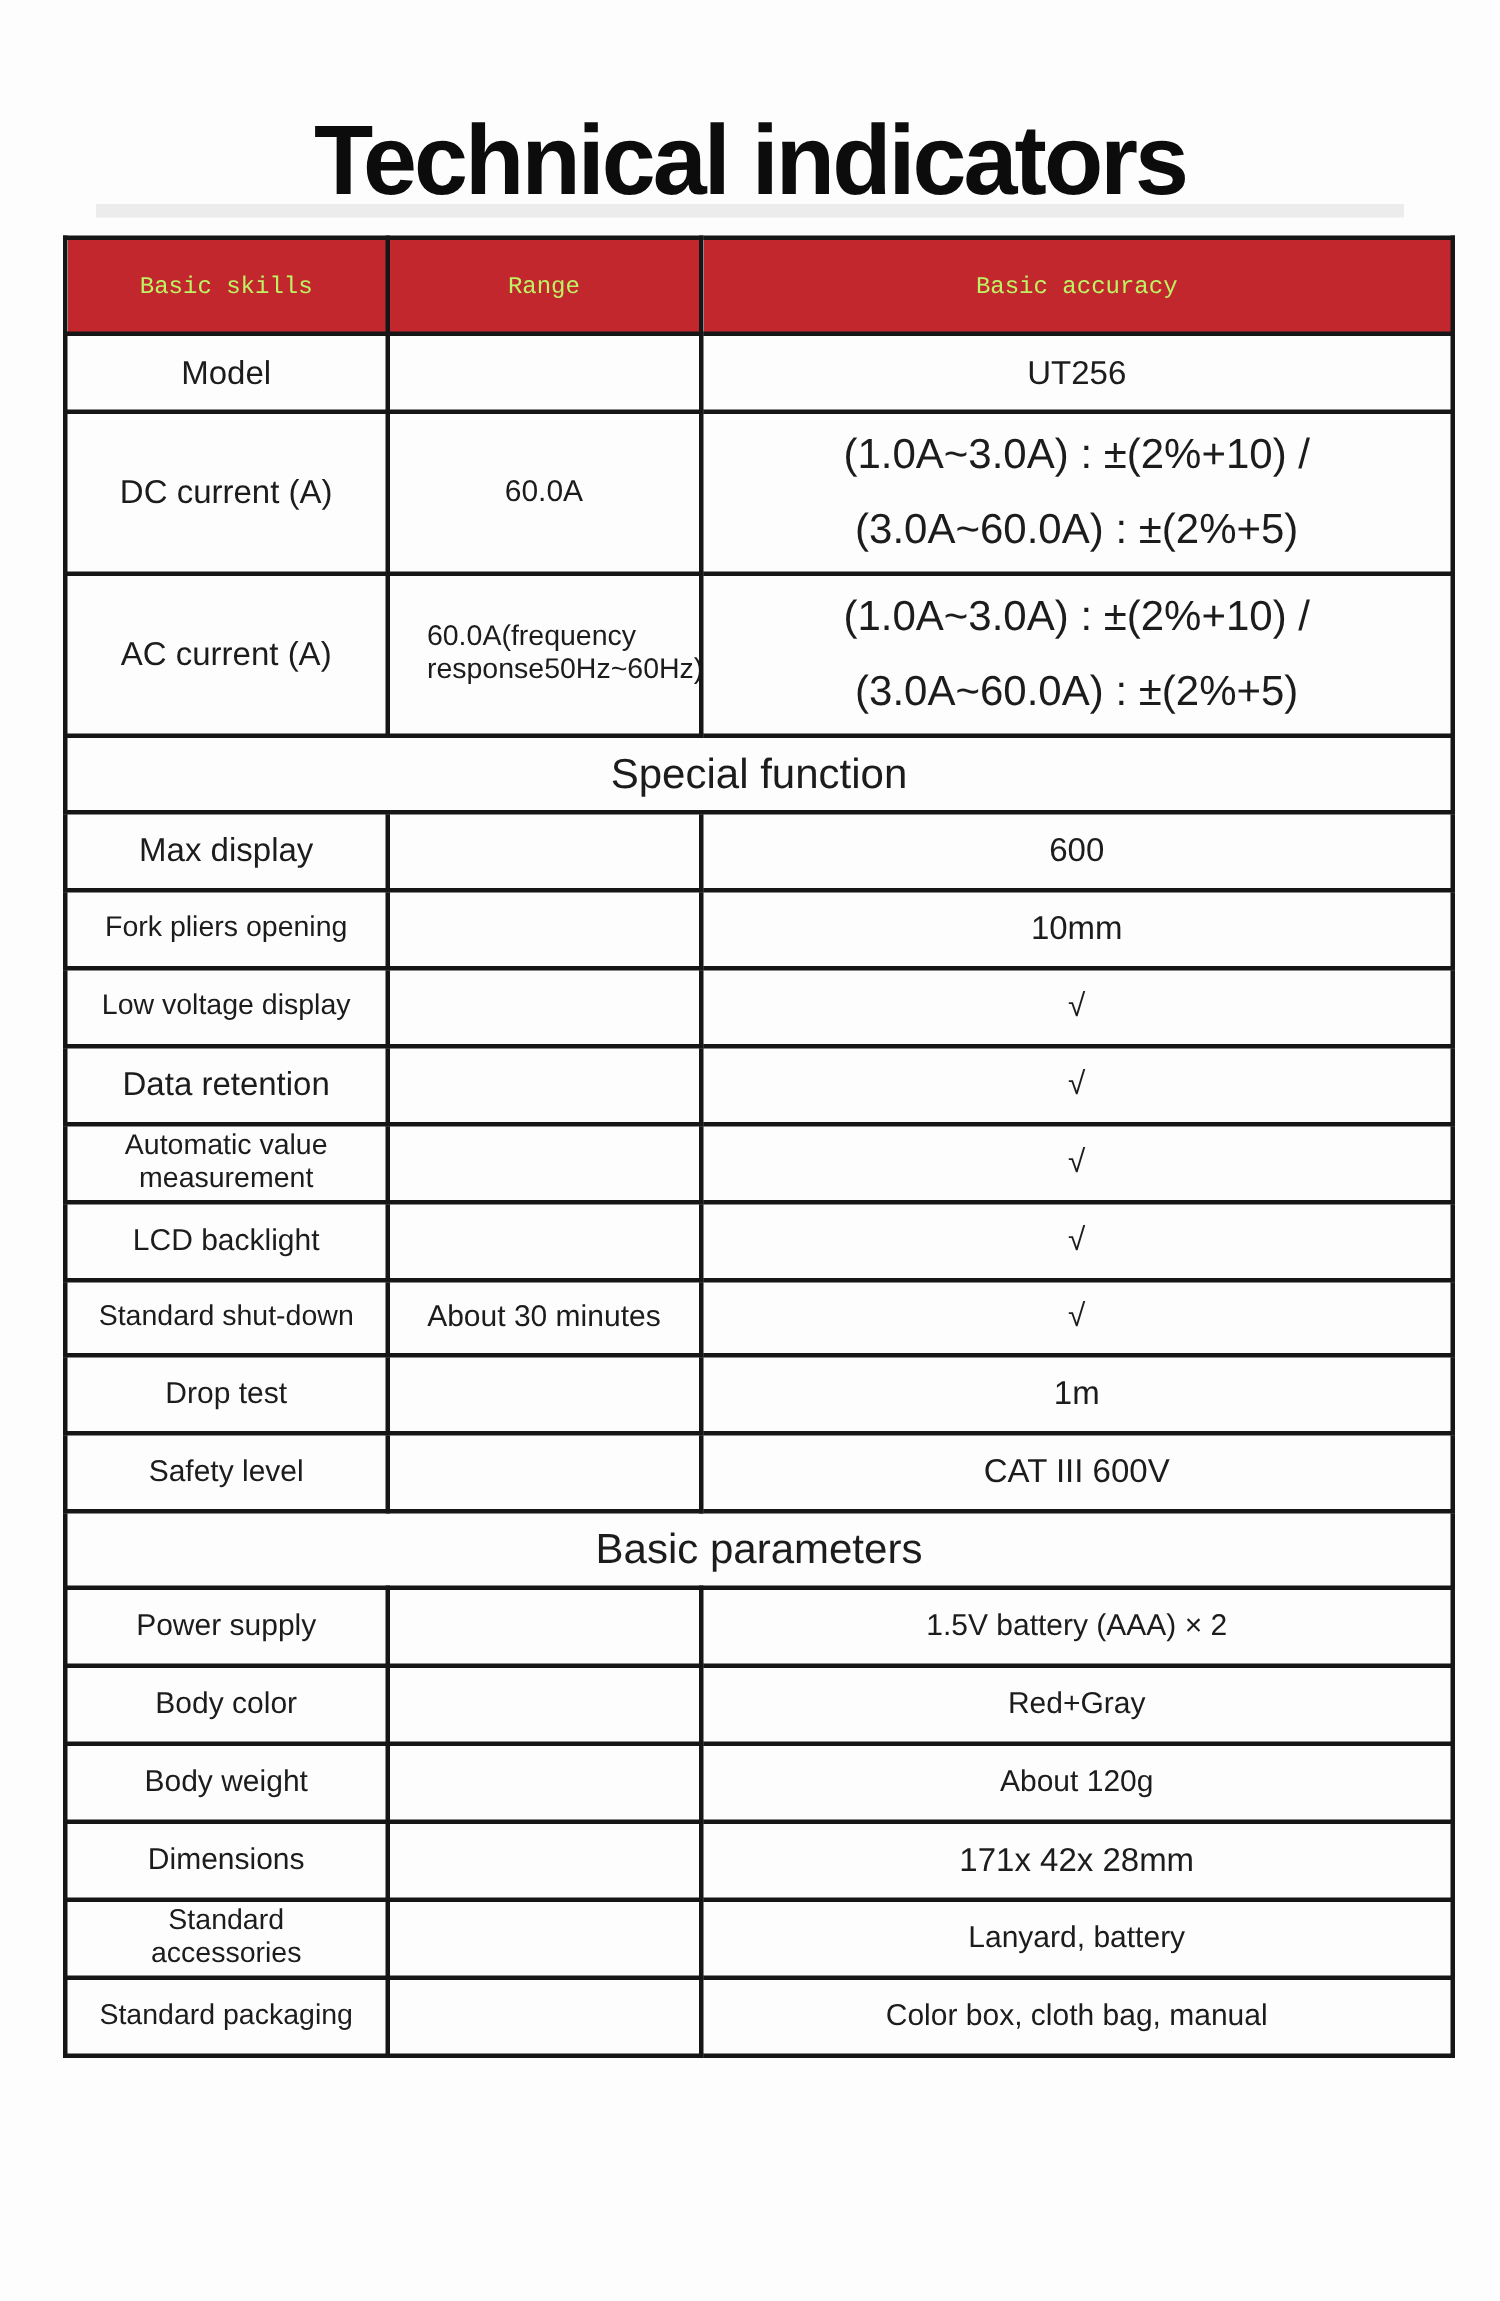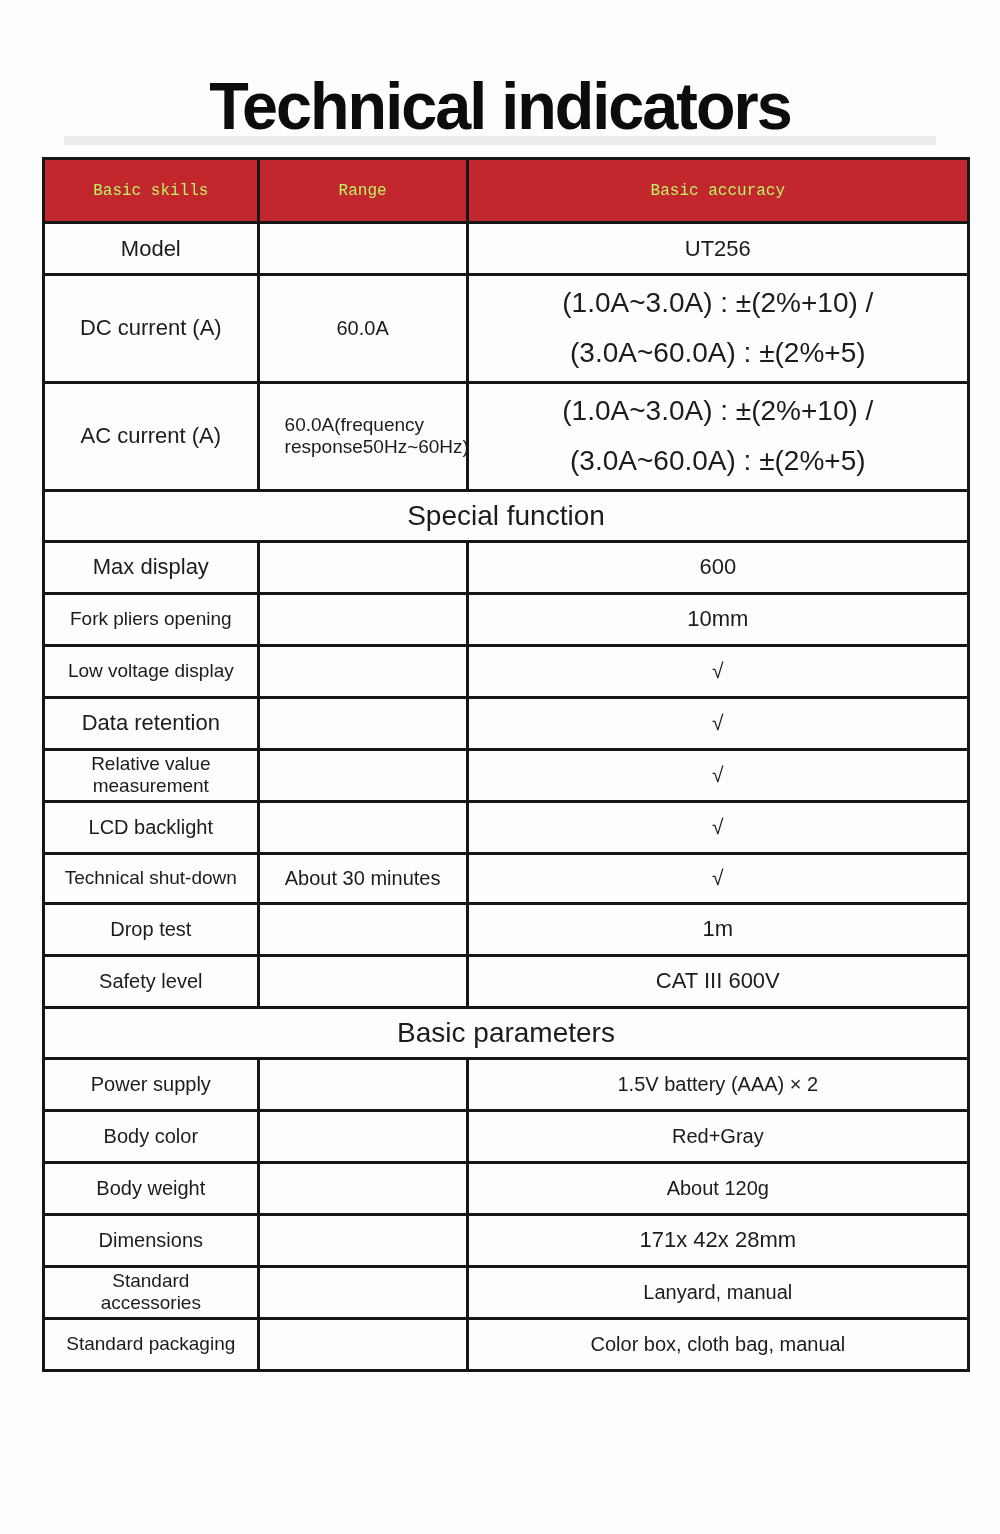--- a/index.html
+++ b/index.html
@@ -134,36 +134,36 @@
     </tr>
 
     <tr class="std">
       <td class="label lg">Data retention</td>
       <td></td>
       <td class="check">√</td>
     </tr>
 
     <tr class="std">
       <td class="label sm">
-        <span class="wrap-narrow">Relative value measurement</span>
+        <span class="wrap-narrow">Automatic value measurement</span>
       </td>
       <td></td>
       <td class="check">√</td>
     </tr>
 
 
     <tr class="std">
       <td class="label">LCD backlight</td>
       <td></td>
       <td class="check">√</td>
     </tr>
 
 
     <tr class="auto">
-      <td class="label sm">Technical shut-down</td>
+      <td class="label sm">Standard shut-down</td>
       <td class="range">About 30 minutes</td>
       <td class="check">√</td>
     </tr>
 
     <tr class="std">
       <td class="label">Drop test</td>
       <td></td>
       <td class="value">1m</td>
     </tr>
 
@@ -199,21 +199,21 @@
       <td class="label">Dimensions</td>
       <td></td>
       <td class="value">171x 42x 28mm</td>
     </tr>
 
     <tr class="std">
       <td class="label sm">
         <span class="wrap-narrow">Standard accessories</span>
       </td>
       <td></td>
-      <td class="value sm">Lanyard, manual</td>
+      <td class="value sm">Lanyard, battery</td>
     </tr>
 
     <tr class="std">
       <td class="label sm">Standard packaging</td>
       <td></td>
       <td class="value sm">Color box, cloth bag, manual</td>
     </tr>
 
   </tbody>
     </table>

